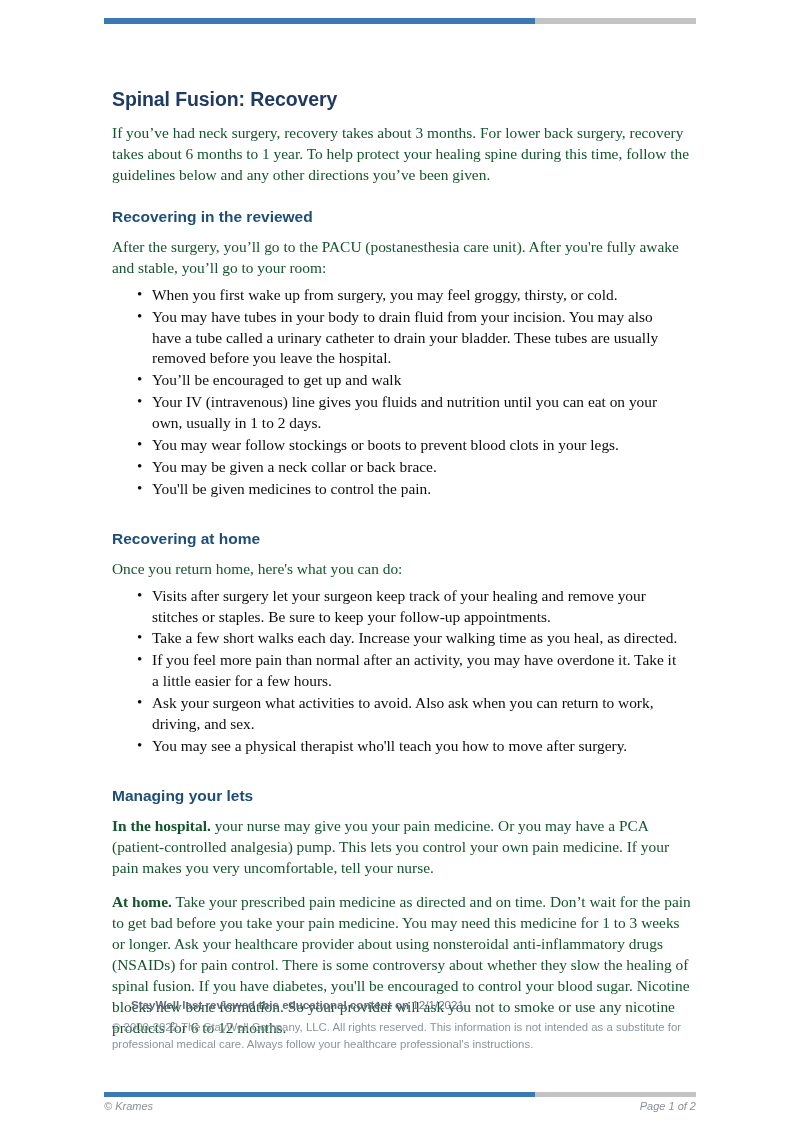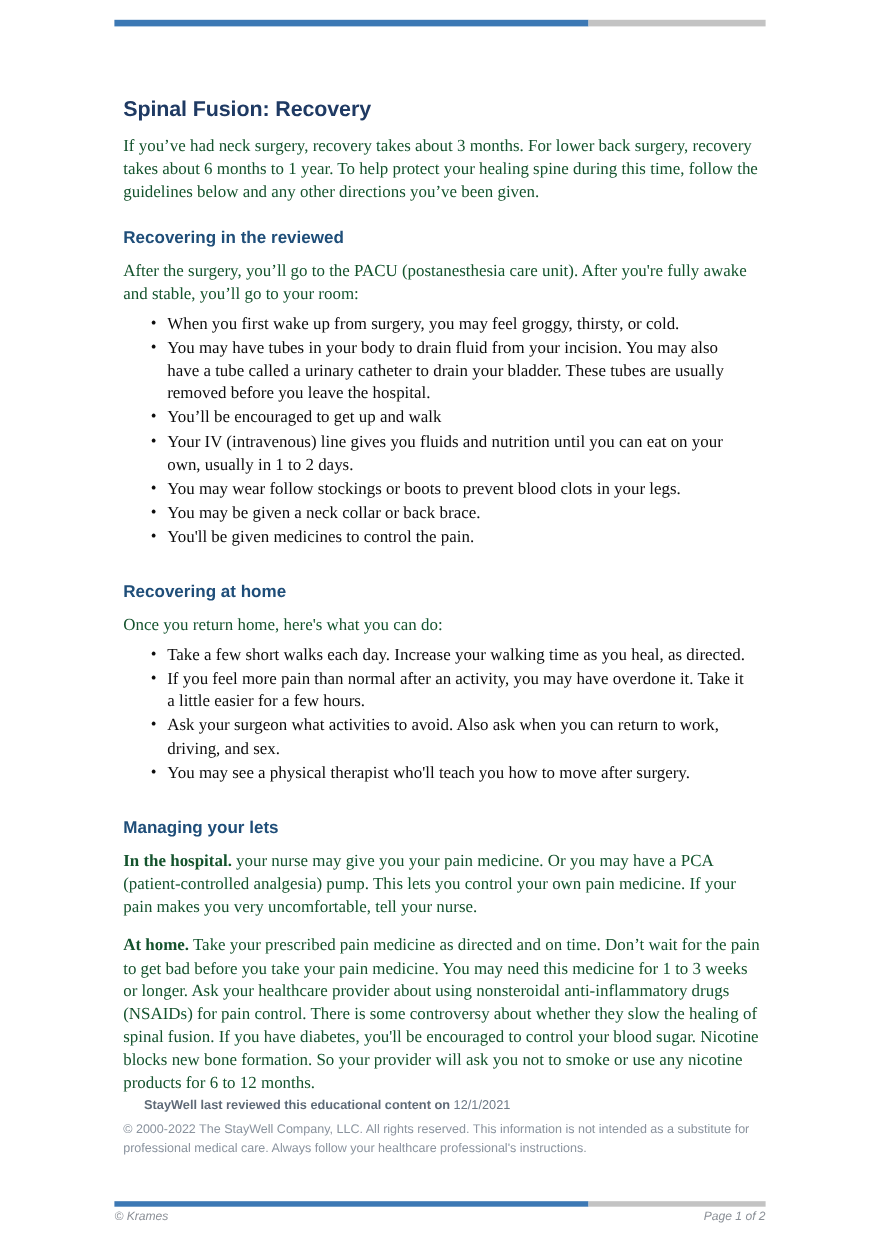--- a/index.html
+++ b/index.html
@@ -181,20 +181,21 @@
         <li>You may wear follow stockings or boots to prevent blood clots in your legs.</li>
         <li>You may be given a neck collar or back brace.</li>
         <li>You'll be given medicines to control the pain.</li>
       </ul>
     </div>
 
     <div class="section section-gap-lg">
       <h2 class="section-title">Recovering at home</h2>
       <p class="body tight">Once you return home, here's what you can do:</p>
       <ul class="bullets">
+        <li>Visits after surgery let your surgeon keep track of your healing and remove your stitches or staples. Be sure to keep your follow-up appointments.</li>
         <li>Take a few short walks each day. Increase your walking time as you heal, as directed.</li>
         <li>If you feel more pain than normal after an activity, you may have overdone it. Take it a little easier for a few hours.</li>
         <li>Ask your surgeon what activities to avoid. Also ask when you can return to work, driving, and sex.</li>
         <li>You may see a physical therapist who'll teach you how to move after surgery.</li>
       </ul>
     </div>
 
     <div class="section section-gap-lg">
       <h2 class="section-title">Managing your lets</h2>
       <p class="body"><span class="lead-in">In the hospital.</span><span> your nurse may give you your pain medicine. Or you may have a PCA (patient-controlled analgesia) pump. This lets you control your own pain medicine. If your pain makes you very uncomfortable, tell your nurse.</span></p>

